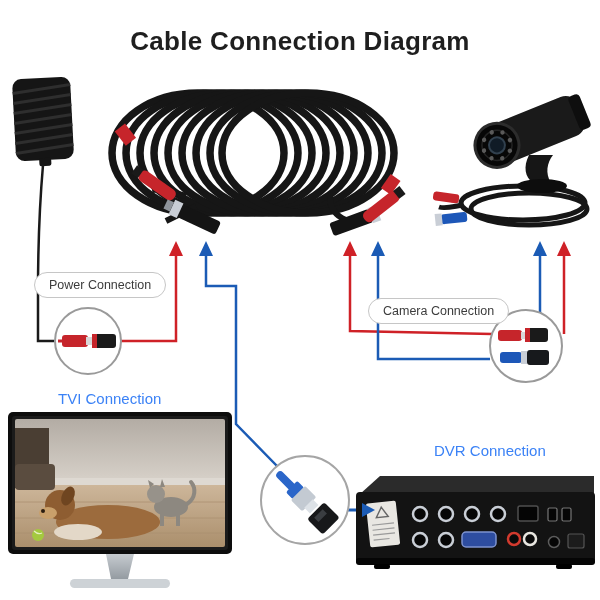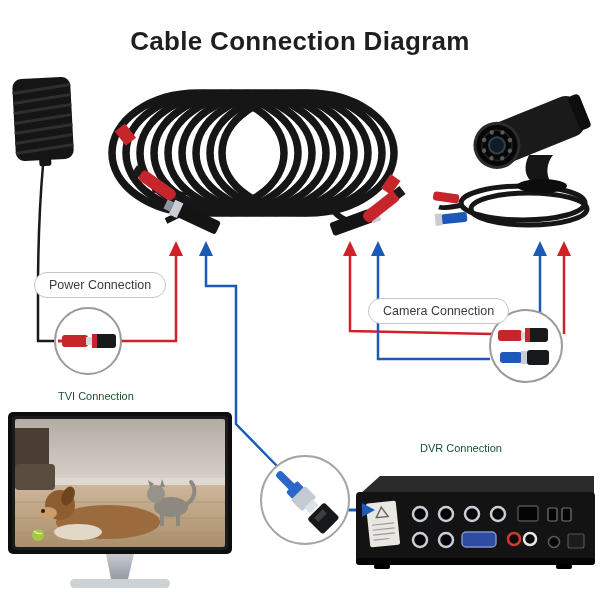--- a/index.html
+++ b/index.html
@@ -2,21 +2,21 @@
 <html><head>
 <meta charset="utf-8">
 <style>
   html,body{margin:0;padding:0;background:#ffffff;}
   #stage{position:relative;width:600px;height:600px;background:#ffffff;overflow:hidden;
          font-family:"Liberation Sans",sans-serif;}
   .title{position:absolute;top:26px;left:0;width:600px;text-align:center;
          font-size:26px;font-weight:600;color:#1f1f1f;letter-spacing:.3px;}
   .pill{position:absolute;font-size:12.5px;color:#3c3c3c;border:1px solid #c6c6c6;
         border-radius:16px;padding:5px 14px;background:#ffffff;white-space:nowrap;text-align:center;}
-  .plain{position:absolute;font-size:11px;color:#14532d;white-space:nowrap;}
+  .plain{position:absolute;font-size:15px;color:#3b82f6;white-space:nowrap;}
   svg.scene{position:absolute;top:0;left:0;}
 </style>
 </head>
 <body>
 
 <div id="stage">
 
   <svg class="scene" width="600" height="600" viewBox="0 0 600 600">
     <defs>
       <linearGradient id="wallGrad" x1="0" y1="0" x2="0" y2="1">
@@ -242,14 +242,14 @@
       <polygon points="533,256 547,256 540,241" fill="#1b5bb5"></polygon>
       <polygon points="557,256 571,256 564,241" fill="#cf2127"></polygon>
       <polygon points="362,503 362,517 375,510" fill="#1b5bb5"></polygon>
     </g>
   </svg>
 
   <div class="title">Cable Connection Diagram</div>
   <div class="pill" style="left:34px;top:272px">Power Connection</div>
   <div class="pill" style="left:368px;top:298px">Camera Connection</div>
   <div class="plain" style="left:58px;top:390px">TVI Connection</div>
-  <div class="plain" style="left:420px;top:442px">DVR Connection</div>
+  <div class="plain" style="left:434px;top:442px">DVR Connection</div>
 </div>
 
 </body></html>

